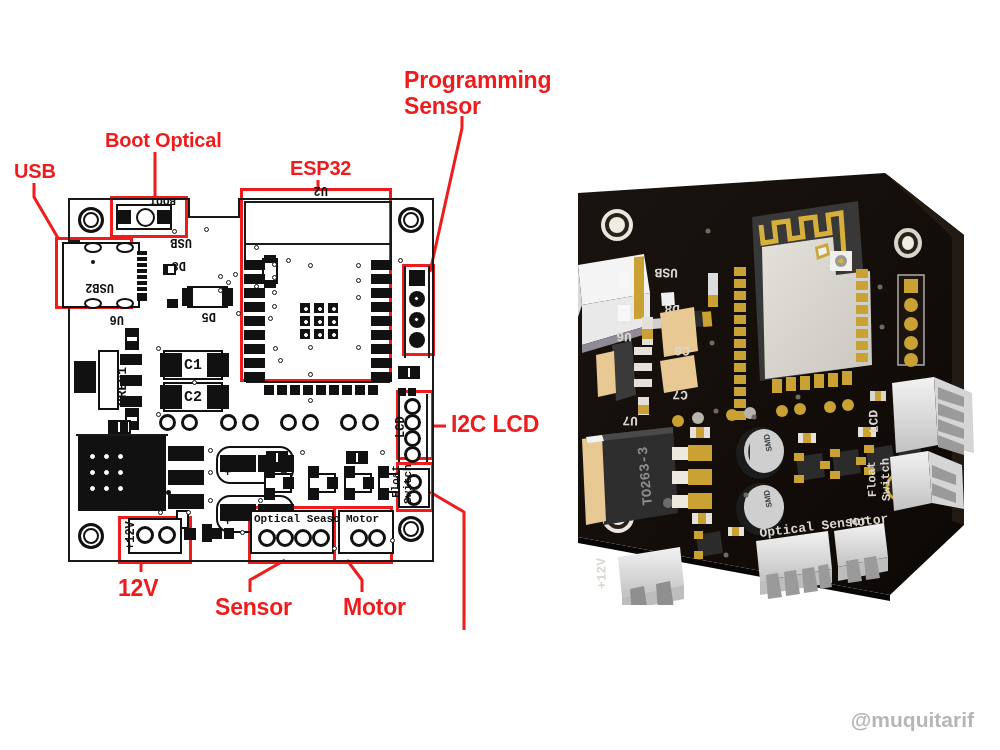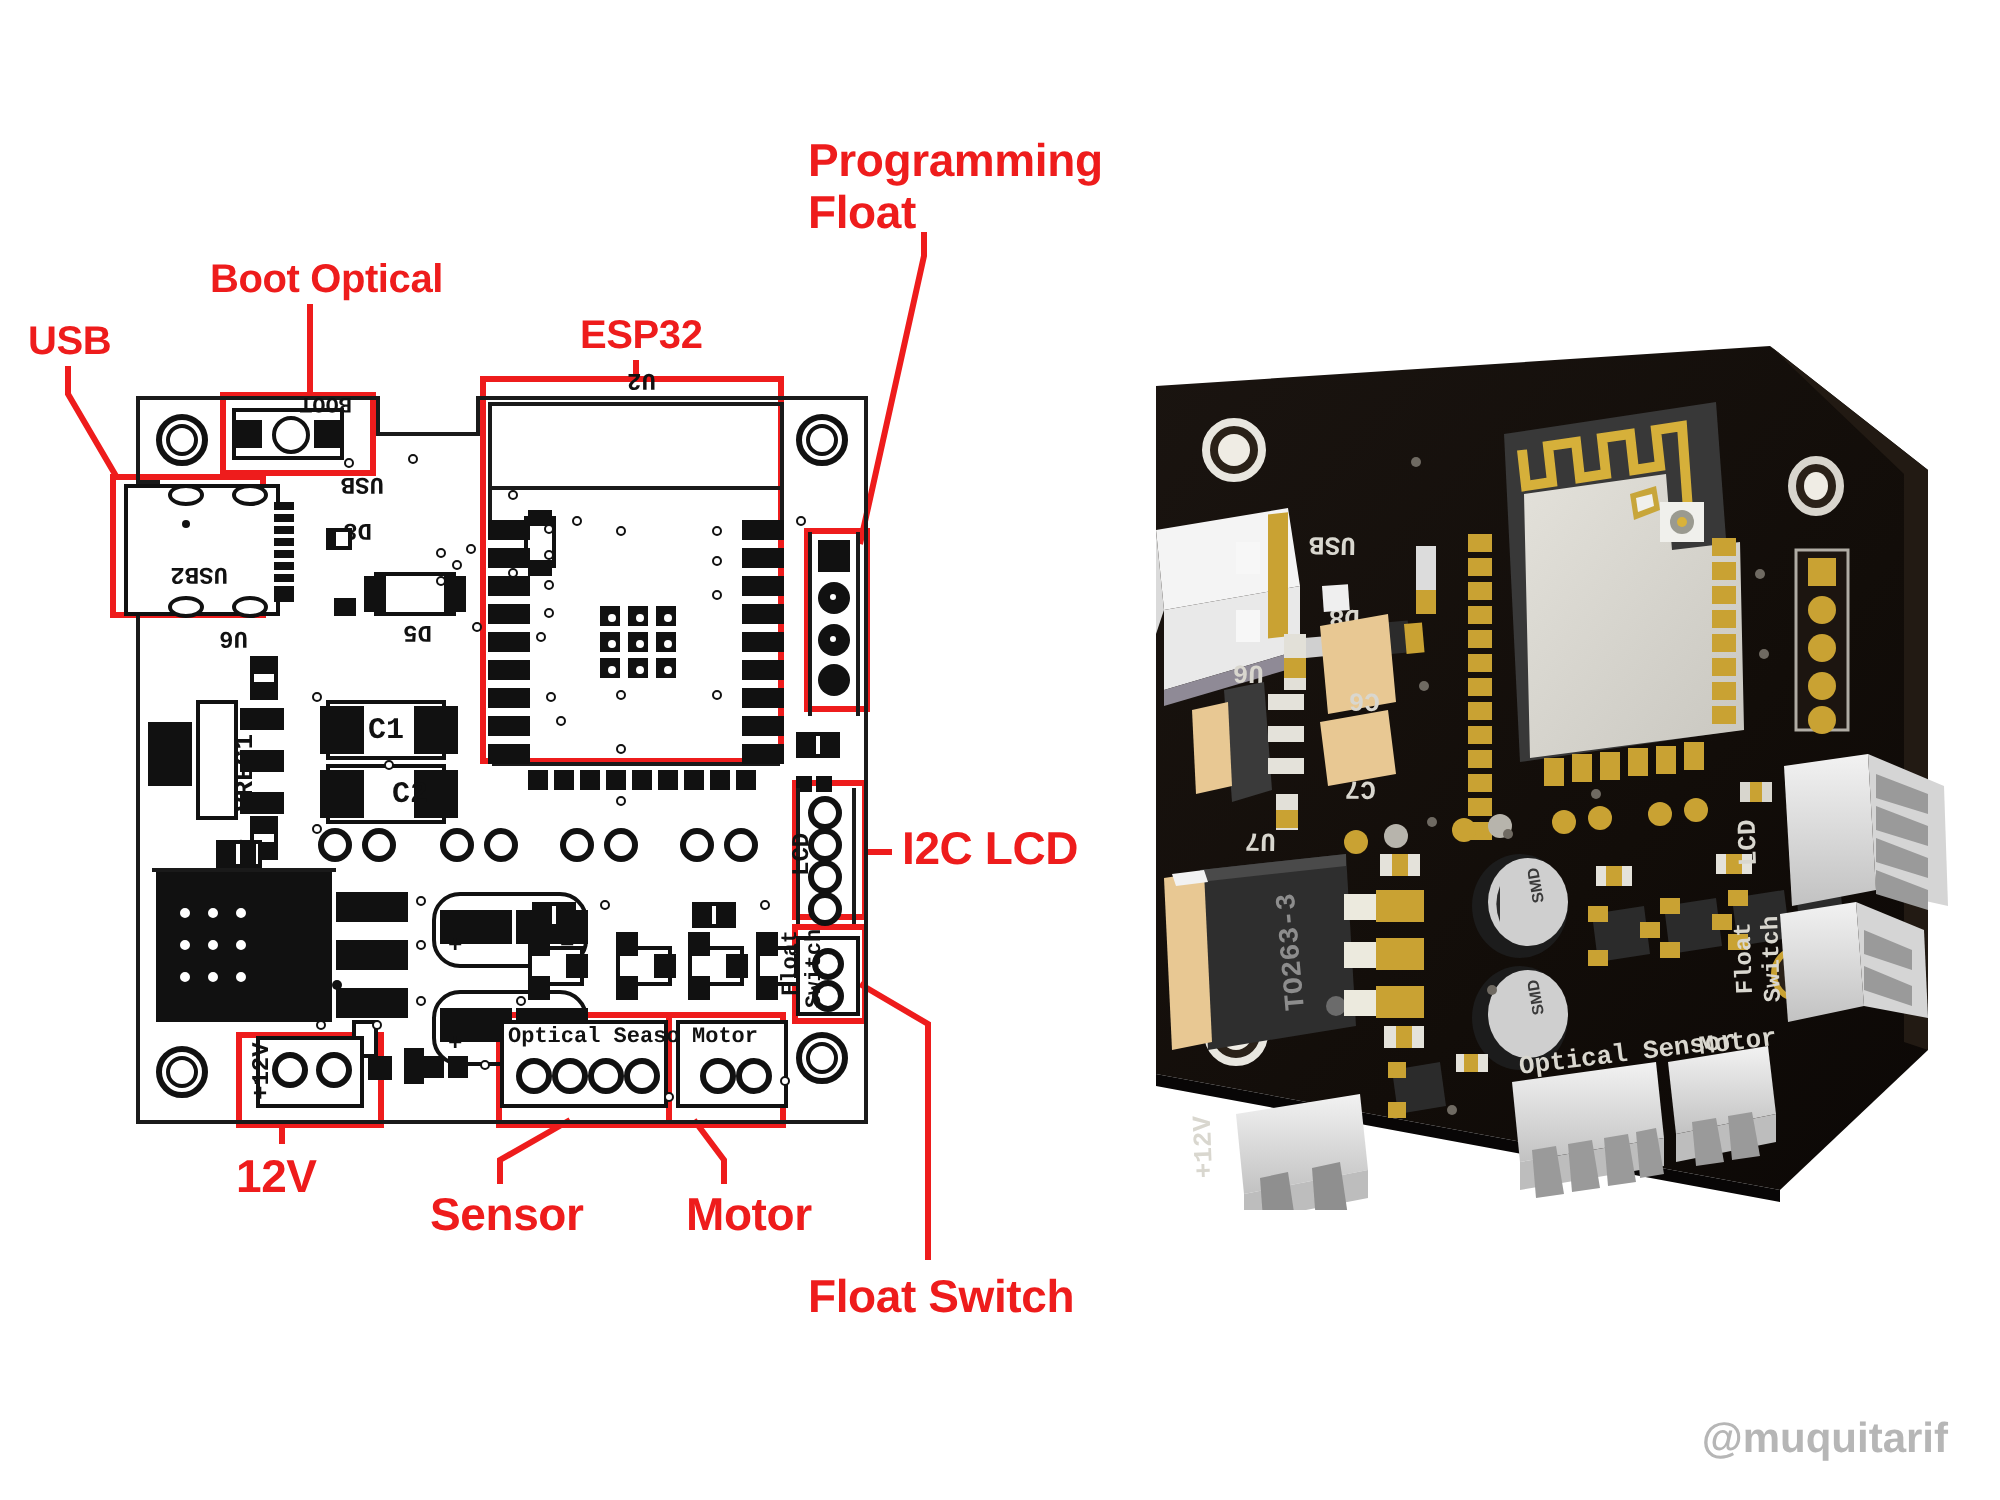--- a/index.html
+++ b/index.html
@@ -42,23 +42,22 @@
 </style>
 </head>
 <body>
 
 <div id="stage">
 
   <div class="callout" style="left:14px;top:160px;font-size:20px;">USB</div>
   <div class="callout" style="left:105px;top:129px;font-size:20px;">Boot Optical</div>
   <div class="callout" style="left:290px;top:157px;font-size:20px;">ESP32</div>
   <div class="callout" style="left:404px;top:68px;font-size:23px;">Programming
-Float</div>
+Sensor</div>
   <div class="callout" style="left:451px;top:412px;font-size:23px;">I2C LCD</div>
-  <div class="callout" style="left:404px;top:636px;font-size:23px;">Float Switch</div>
   <div class="callout" style="left:118px;top:576px;font-size:23px;">12V</div>
   <div class="callout" style="left:215px;top:595px;font-size:23px;">Sensor</div>
   <div class="callout" style="left:343px;top:595px;font-size:23px;">Motor</div>
 
   <svg class="leadsvg" style="left:0;top:0;width:1000px;height:750px;">
     <g stroke="#ee1c1c" stroke-width="3" fill="none">
 
       <path d="M34,183 L34,197 L58,238"></path>
 
       <path d="M155,152 L155,196"></path>
@@ -261,21 +260,21 @@
     <div class="pad" style="left:59px;top:211px;width:10px;height:8px;"></div>
     <div class="pad" style="left:59px;top:223px;width:10px;height:8px;"></div>
 
     <div class="padw" style="left:95px;top:152px;width:60px;height:30px;"></div>
     <div class="pad" style="left:92px;top:155px;width:22px;height:24px;"></div>
     <div class="pad" style="left:139px;top:155px;width:22px;height:24px;"></div>
     <div class="sktext" style="left:116px;top:159px;font-size:15px;">C1</div>
     <div class="padw" style="left:95px;top:184px;width:60px;height:30px;"></div>
     <div class="pad" style="left:92px;top:187px;width:22px;height:24px;"></div>
     <div class="pad" style="left:139px;top:187px;width:22px;height:24px;"></div>
-    <div class="sktext" style="left:128px;top:191px;font-size:15px;">C2</div>
+    <div class="sktext" style="left:116px;top:191px;font-size:15px;">C2</div>
     <div class="dot" style="left:88px;top:148px;width:5px;height:5px;"></div>
     <div class="dot" style="left:88px;top:214px;width:5px;height:5px;"></div>
     <div class="dot" style="left:124px;top:182px;width:5px;height:5px;"></div>
 
     <div class="ringd" style="left:91px;top:216px;width:17px;height:17px;"></div>
     <div class="ringd" style="left:113px;top:216px;width:17px;height:17px;"></div>
     <div class="ringd" style="left:152px;top:216px;width:17px;height:17px;"></div>
     <div class="ringd" style="left:174px;top:216px;width:17px;height:17px;"></div>
     <div class="ringd" style="left:212px;top:216px;width:17px;height:17px;"></div>
     <div class="ringd" style="left:234px;top:216px;width:17px;height:17px;"></div>

